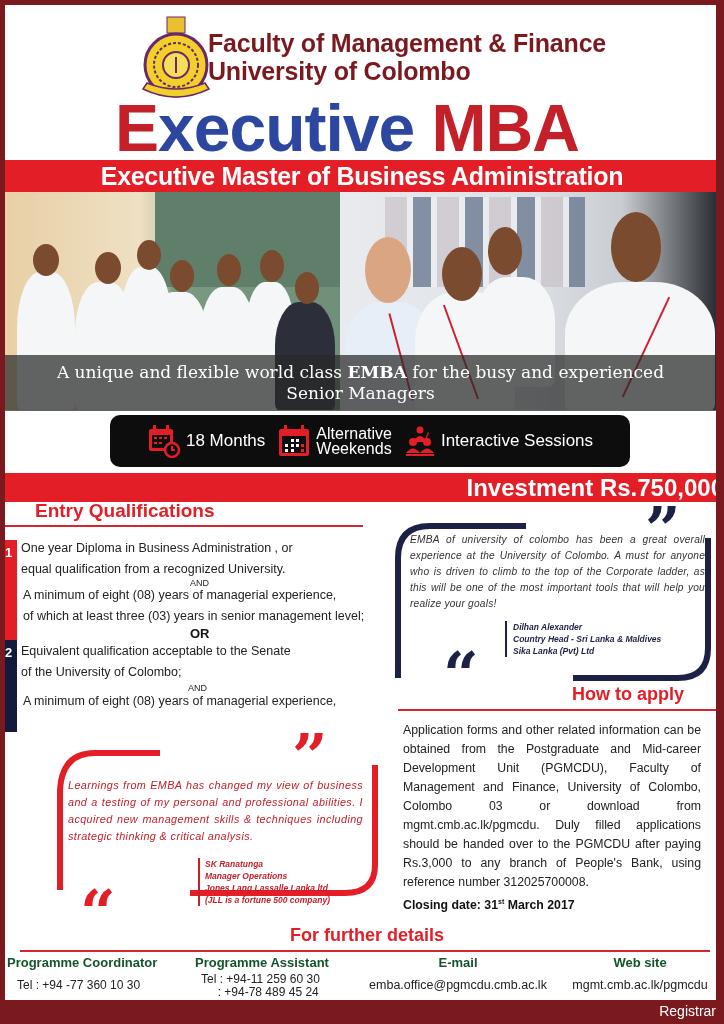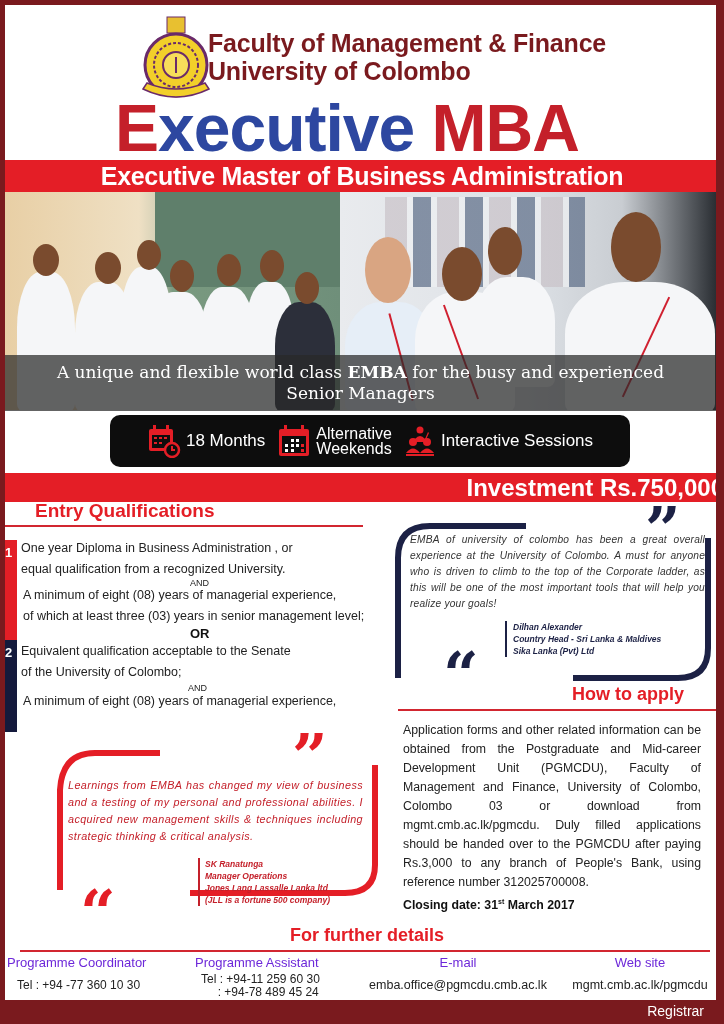--- a/index.html
+++ b/index.html
@@ -65,24 +65,24 @@
 
   
   .q2-arc { position: absolute; left: 45px; top: 740px; width: 335px; height: 155px; }
   .q2-text { position: absolute; left: 63px; top: 772px; width: 295px; font-style: italic; font-size: 10.8px; line-height: 17px; color: #c4202a; text-align: justify; letter-spacing: 0.4px; }
   .q2-author { position: absolute; left: 193px; top: 853px; border-left: 2px solid #c4202a; padding-left: 5px; font-style: italic; font-weight: bold; font-size: 8.5px; line-height: 12px; color: #c4202a; }
 
   
   .fd-title { position: absolute; left: 285px; top: 920px; color: #e41e26; font-weight: bold; font-size: 18px; }
   .fd-line { position: absolute; left: 15px; top: 945px; width: 690px; height: 2px; background: #d22630; }
   .contact { position: absolute; top: 950px; }
-  .contact-h { font-weight: normal; font-size: 13px; color: #6d28d9; white-space: nowrap; }
+  .contact-h { font-weight: bold; font-size: 13px; color: #14532d; white-space: nowrap; }
   .contact-v { font-size: 12px; color: #222; white-space: nowrap; line-height: 13px; }
 
-  .registrar { position: absolute; right: 20px; top: 1003px; color: #fff; font-size: 14px; }
+  .registrar { position: absolute; right: 8px; top: 1003px; color: #fff; font-size: 14px; }
 </style>
 </head>
 <body>
 
 <div class="page">
 
   <svg class="logo" viewBox="0 0 82 86">
     <rect x="32" y="2" width="18" height="16" fill="#e8c030" stroke="#6a2a6a" stroke-width="1"></rect>
     <circle cx="41" cy="50" r="31" fill="#f2cf2a" stroke="#6a2a6a" stroke-width="3"></circle>
     <circle cx="41" cy="50" r="22" fill="none" stroke="#6a2a6a" stroke-width="2" stroke-dasharray="3 2"></circle>

